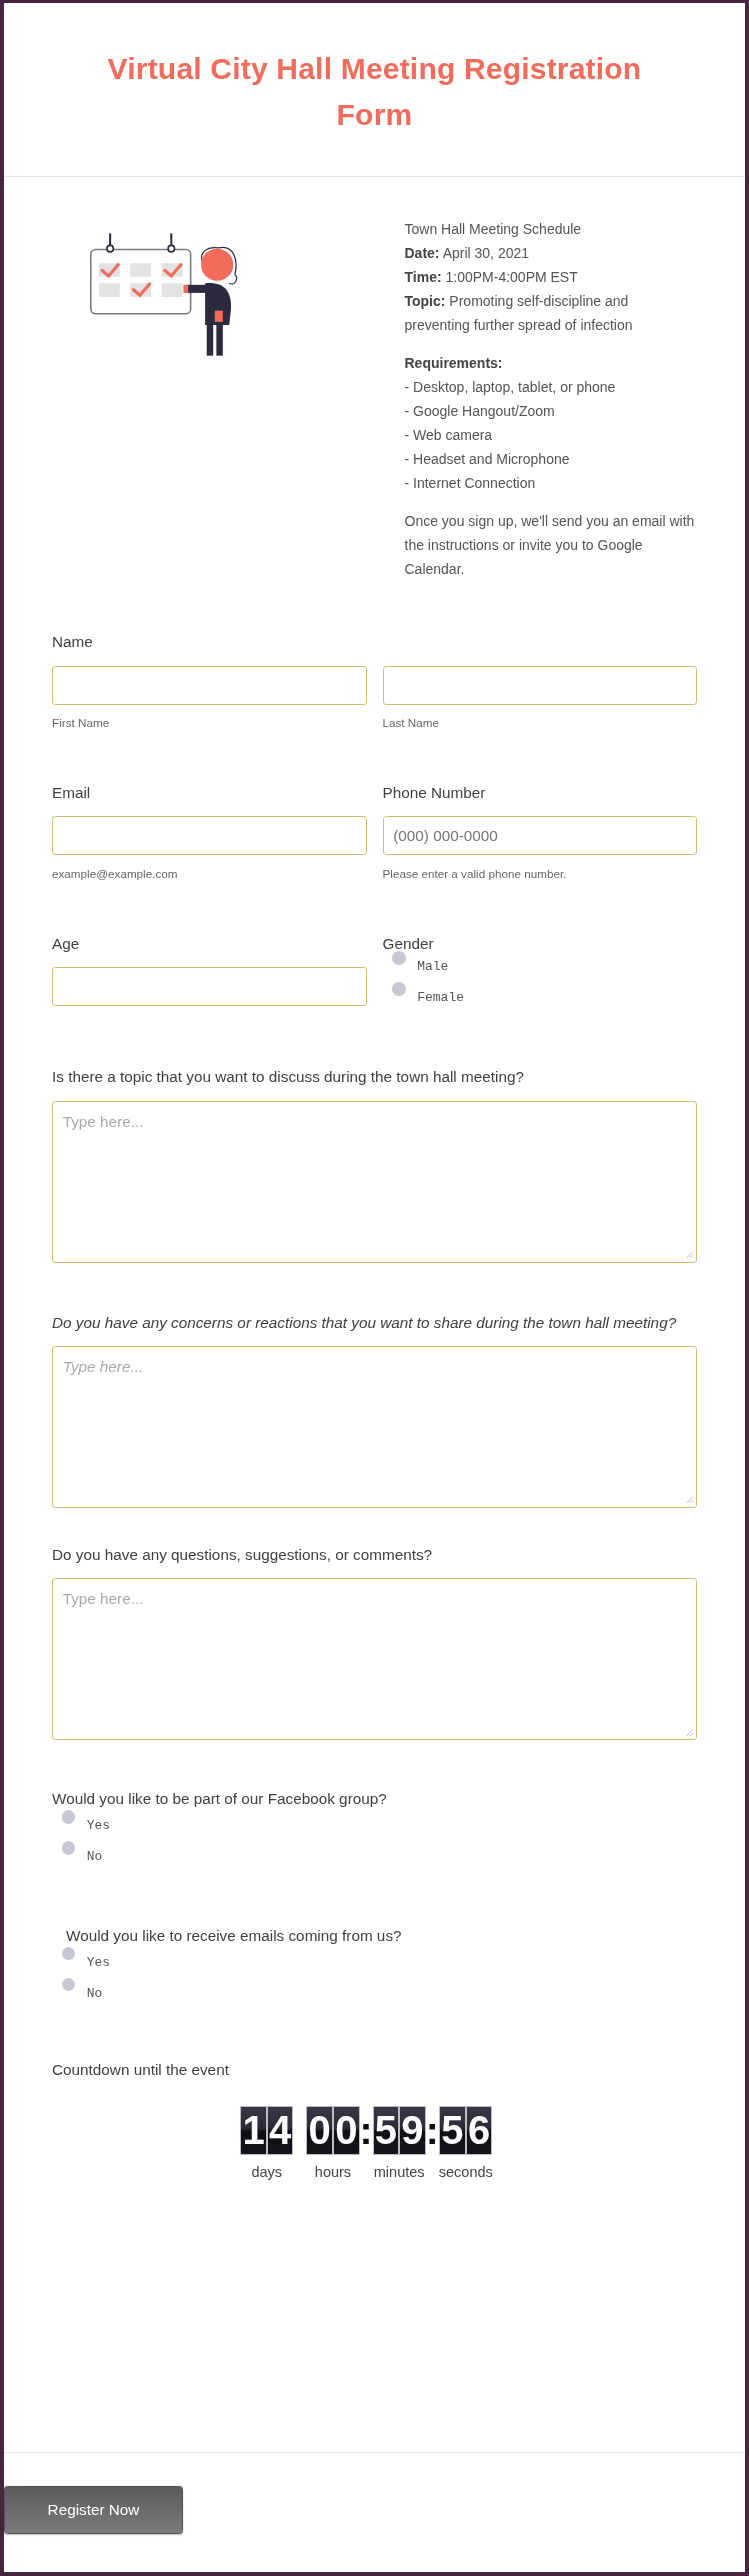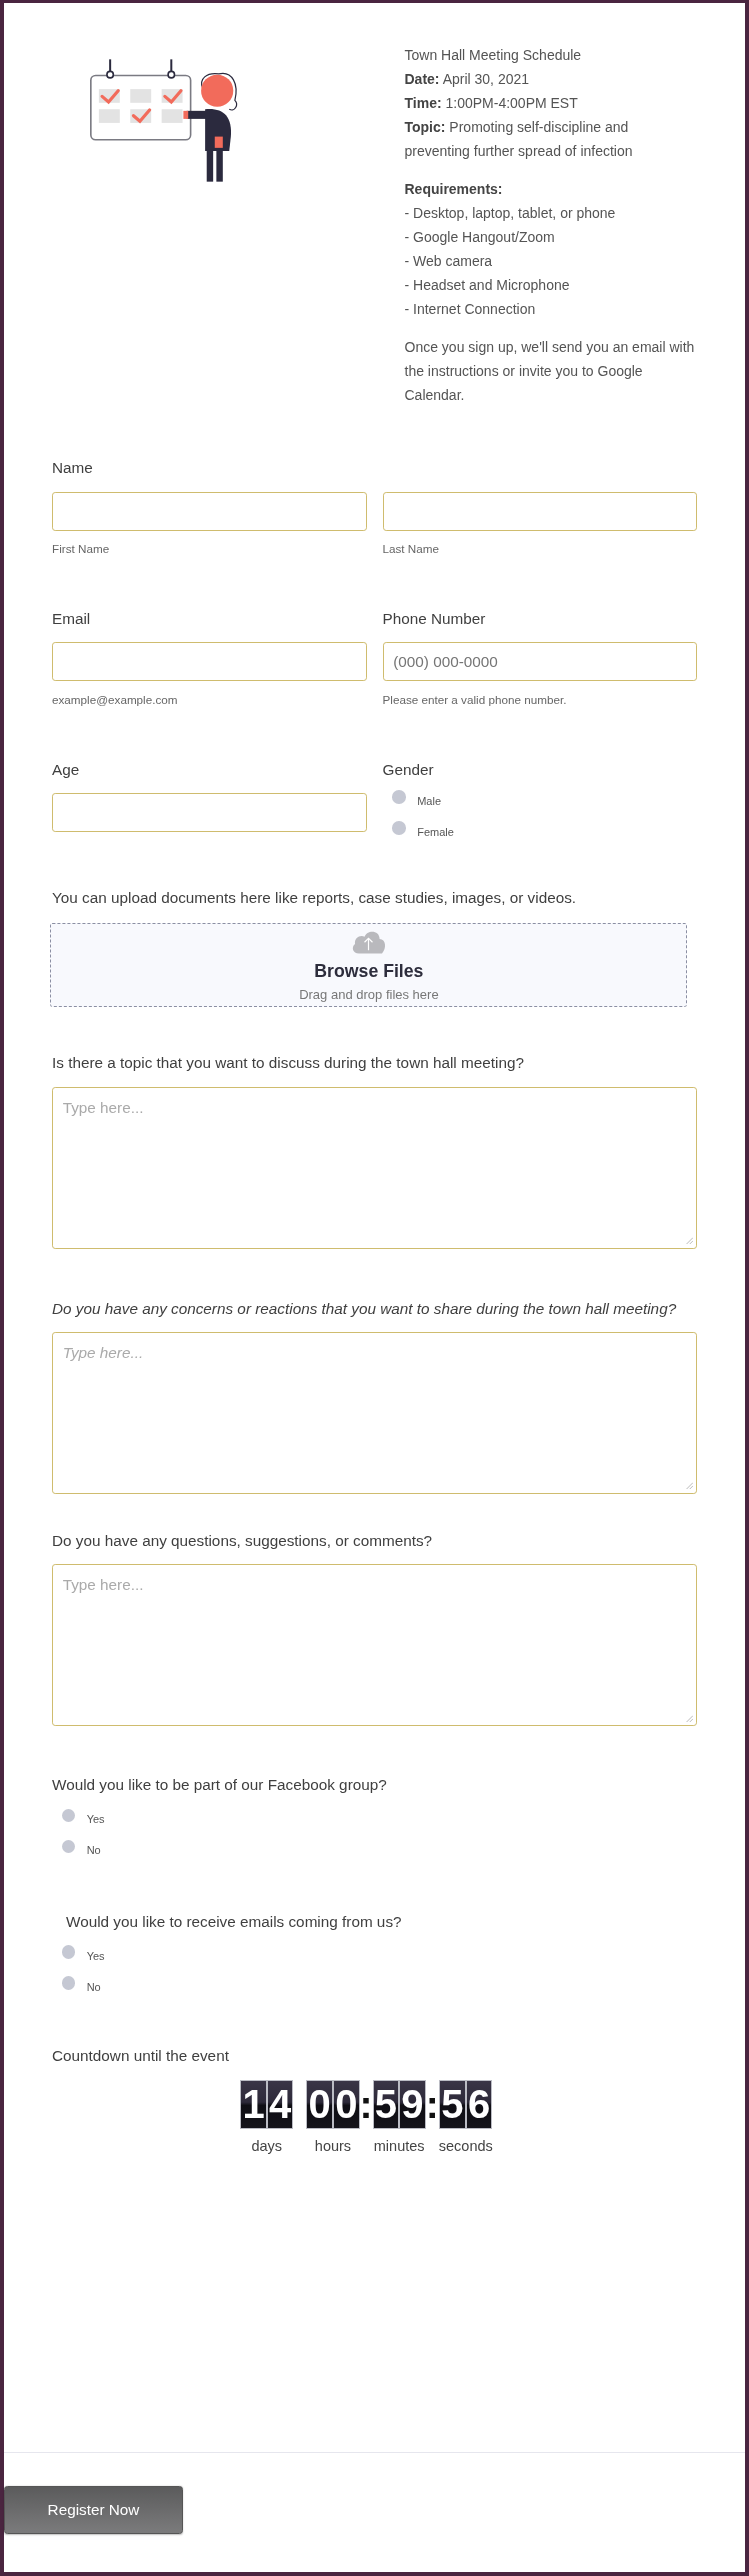--- a/index.html
+++ b/index.html
@@ -19,21 +19,21 @@
 
   .section { padding: 0 48px; }
   .label { font-size: 15.3px; color: #3f3f3f; margin-bottom: 14.5px; }
   .sub { font-size: 11.7px; color: #666; margin-top: 11.3px; }
   .row { display: flex; gap: 16px; }
   .col { flex: 1; }
   .input { width: 100%; height: 39px; border: 1.2px solid #cfbc6e; border-radius: 3.2px; background: #fff; font-size: 15.3px; color: #aaa; padding: 0 9.7px; display: flex; align-items: center; font-family: inherit; }
   .textarea { width: 100%; height: 162px; border: 1.2px solid #cfbc6e; border-radius: 3.2px; padding: 11.3px 9.7px; font-size: 15.3px; color: #aaa; position: relative; }
   .resize { position: absolute; right: 3.2px; bottom: 3.2px; width: 8px; height: 8px; }
 
-  .radio { display: flex; align-items: center; font-size: 11px; color: #555; height: 31px; padding-left: 9.7px; }
+  .radio { display: flex; align-items: flex-start; font-size: 13px; color: #555; height: 31px; padding-left: 9.7px; font-family: Liberation Mono, monospace; }
   .radio .dot { width: 13.7px; height: 13.7px; border-radius: 50%; background: #c5c8d3; margin-right: 11.3px; margin-top: -8px; }
 
   .upload { width: 637px; height: 84px; border: 1px dashed #8b8fa3; border-radius: 2.4px; background: #f8f9fd; display: flex; flex-direction: column; align-items: center; justify-content: center; margin-left: 8px; }
   .upload .t { font-size: 17.7px; font-weight: 700; color: #2d2d3c; margin-top: 6.4px; }
   .upload .s { font-size: 13px; color: #777; margin-top: 4.8px; }
 
   .countdown { display: flex; justify-content: center; align-items: flex-start; gap: 0; margin-left: 0; }
   .cgroup { display: flex; flex-direction: column; align-items: center; }
   .digits { display: flex; }
   .digit { width: 26.6px; height: 49px; background: linear-gradient(#3a3546 0%, #2e2a3a 45%, #0f0e14 52%, #15141b 100%); border: 0.8px solid #bbbcc4; color: #fff; font-size: 40px; font-weight: 700; display: flex; align-items: center; justify-content: center; font-family: "Liberation Sans", sans-serif; }
@@ -43,20 +43,23 @@
 
   .footer { border-top: 0.8px solid #e6e6ee; position: absolute; left: 0; right: 0; top: 2449px; height: 119px; display: flex; align-items: center; justify-content: flex-start; }
   .btn { width: 179px; height: 48px; border-radius: 3.2px; background: linear-gradient(#5b5b5c, #7b7b7c); color: #fff; font-size: 15.3px; display: flex; align-items: center; justify-content: center; border: 0.8px solid #555; box-shadow: 0 0.8px 1.6px rgba(0,0,0,0.25); margin-top: -4.8px; }
 </style>
 </head>
 <body>
 
 <div class="frame">
 <div class="form">
 
+  <div class="header">
+    <h1 class="title">Virtual City Hall Meeting Registration Form</h1>
+  </div>
 
   <div class="info">
     <div class="illus">
       <svg width="169" height="129" viewBox="0 0 210 160">
         <rect x="6" y="24" width="124" height="80" rx="6" fill="#fff" stroke="#7a7a82" stroke-width="2"></rect>
         <line x1="30" y1="4" x2="30" y2="20" stroke="#2b2a3e" stroke-width="2.5"></line>
         <circle cx="30" cy="23" r="4" fill="#fff" stroke="#2b2a3e" stroke-width="2"></circle>
         <line x1="106" y1="4" x2="106" y2="20" stroke="#2b2a3e" stroke-width="2.5"></line>
         <circle cx="106" cy="23" r="4" fill="#fff" stroke="#2b2a3e" stroke-width="2"></circle>
         <rect x="16" y="41" width="26" height="17" fill="#e3e3e3"></rect>
@@ -139,32 +142,20 @@
               <span>Male</span>
             </div>
         <div class="radio">
               <span class="dot"></span>
               <span>Female</span>
             </div>
       </div>
     </div>
   </div>
 
-  <div class="section" style="margin-top:42px; padding-left:48px;">
-    <div class="label" style="margin-bottom:16px;">You can upload documents here like reports, case studies, images, or videos.</div>
-    <div class="upload" style="margin-left:-1.6px;">
-      <svg width="39" height="27" viewBox="0 0 48 34">
-        <path d="M12 32 C4 32, 2 24, 7 20 C6 12, 14 8, 19 11 C22 2, 38 2, 38 14 C46 14, 47 26, 41 32 Z" fill="#b9b9bd"></path>
-        <line x1="24" y1="28" x2="24" y2="13" stroke="#fff" stroke-width="1.5"></line>
-        <path d="M19 18 L24 13 L29 18" stroke="#fff" stroke-width="1.5" fill="none"></path>
-      </svg>
-      <div class="t">Browse Files</div>
-      <div class="s">Drag and drop files here</div>
-    </div>
-  </div>
 
   <div class="section" style="margin-top:47px;">
     <div class="label">Is there a topic that you want to discuss during the town hall meeting?</div>
     <div class="textarea" style="width:645px;">
       <span>Type here...</span>
       <svg class="resize" viewBox="0 0 10 10">
             <line x1="2" y1="10" x2="10" y2="2" stroke="#aaa"></line>
             <line x1="6" y1="10" x2="10" y2="6" stroke="#aaa"></line>
           </svg>
     </div>
@@ -210,21 +201,21 @@
           <span class="dot"></span>
           <span>Yes</span>
         </div>
     <div class="radio">
           <span class="dot"></span>
           <span>No</span>
         </div>
   </div>
 
   <div class="section" style="margin-top:44px;">
-    <div class="label" style="margin-bottom:15px;">Countdown until the event</div>
+    <div class="label" style="margin-bottom:27px;">Countdown until the event</div>
     <div class="countdown" style="margin-left:-16px;">
       <div class="cgroup">
         <div class="digits">
               <div class="digit">1</div>
               <div class="digit">4</div>
             </div>
         <div class="clabel">days</div>
       </div>
       <div class="gap"></div>
       <div class="cgroup">

